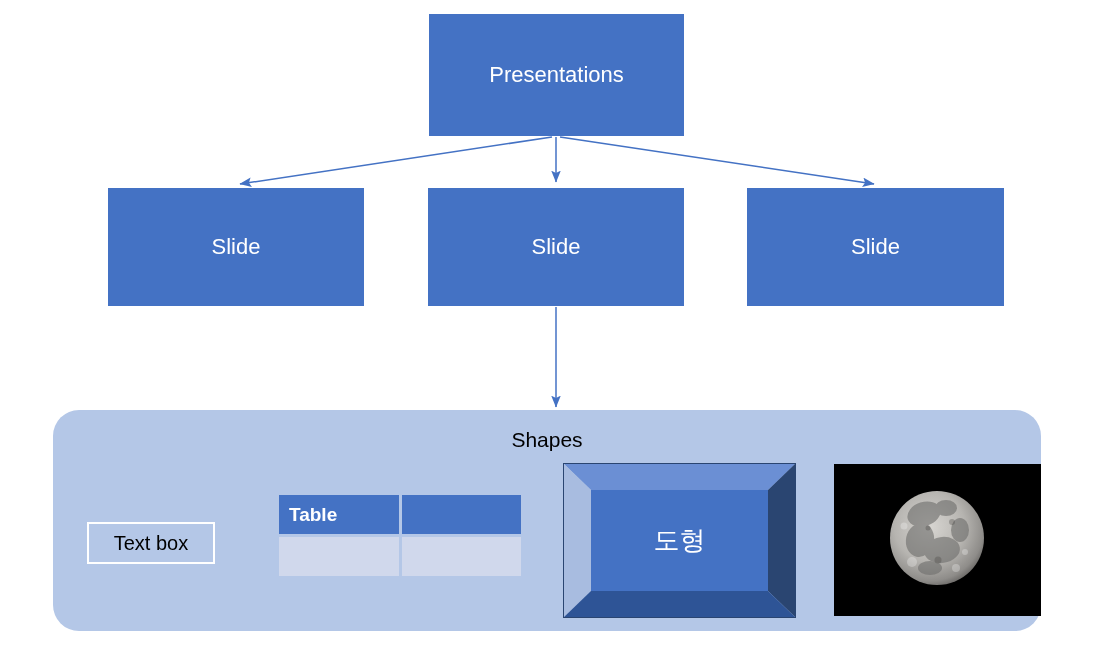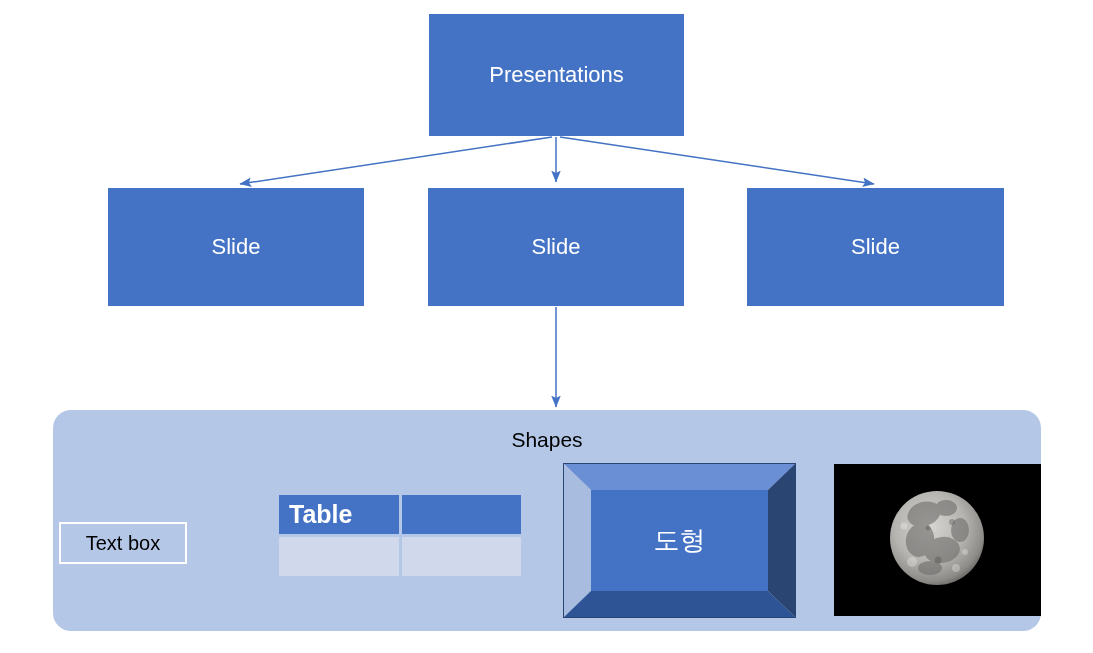--- a/index.html
+++ b/index.html
@@ -58,37 +58,37 @@
   #slide-3 { left: 747px;  top: 188px; width: 257px; height: 118px; font-size: 22px; }
 
   
   #shapes-container {
     position: absolute;
     left: 53px;
     top: 410px;
     width: 988px;
     height: 221px;
     background: #B4C7E7;
-    border-radius: 18px;
+    border-radius: 26px;
   }
 
   #shapes-label {
     position: absolute;
     left: 0;
     top: 18px;
     width: 100%;
     text-align: center;
     color: #000000;
     font-size: 21px;
   }
 
   
   #text-box {
     position: absolute;
-    left: 59px;
+    left: 87px;
     top: 522px;
     width: 128px;
     height: 42px;
     border: 2px solid #ffffff;
     background: transparent;
     color: #000000;
     font-size: 20px;
     display: flex;
     align-items: center;
     justify-content: center;
@@ -108,21 +108,21 @@
   }
   #table-shape td {
     padding: 0;
     height: 38px;
     vertical-align: middle;
   }
   #table-shape .hdr {
     background: #4472C4;
     color: #ffffff;
     font-weight: bold;
-    font-size: 25px;
+    font-size: 19px;
     padding-left: 10px;
   }
   #table-shape .body-cell {
     background: #D0D8EC;
   }
 
   
   #bevel-shape {
     position: absolute;
     left: 563px;

